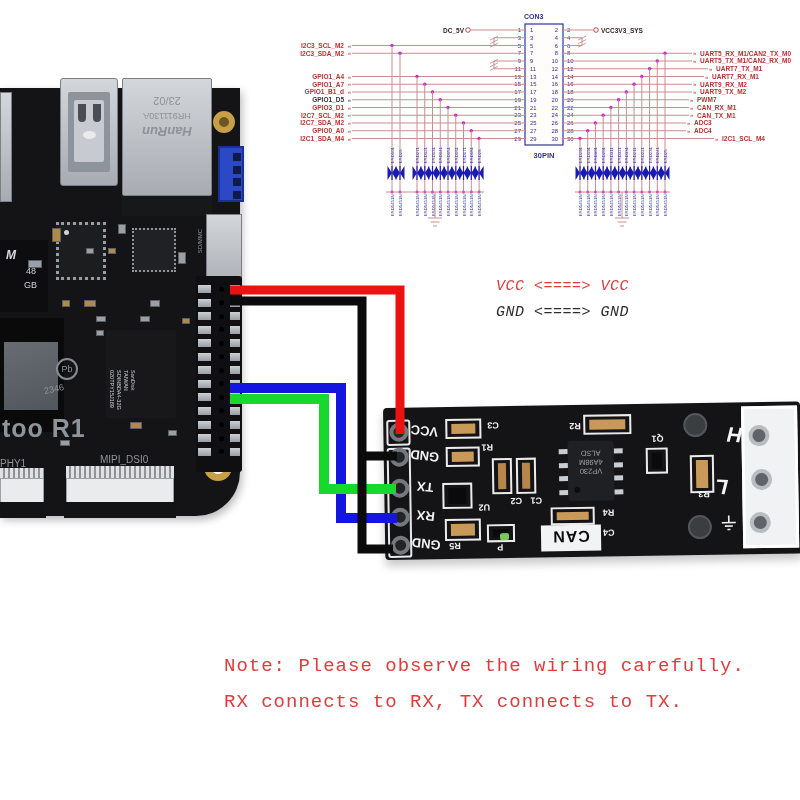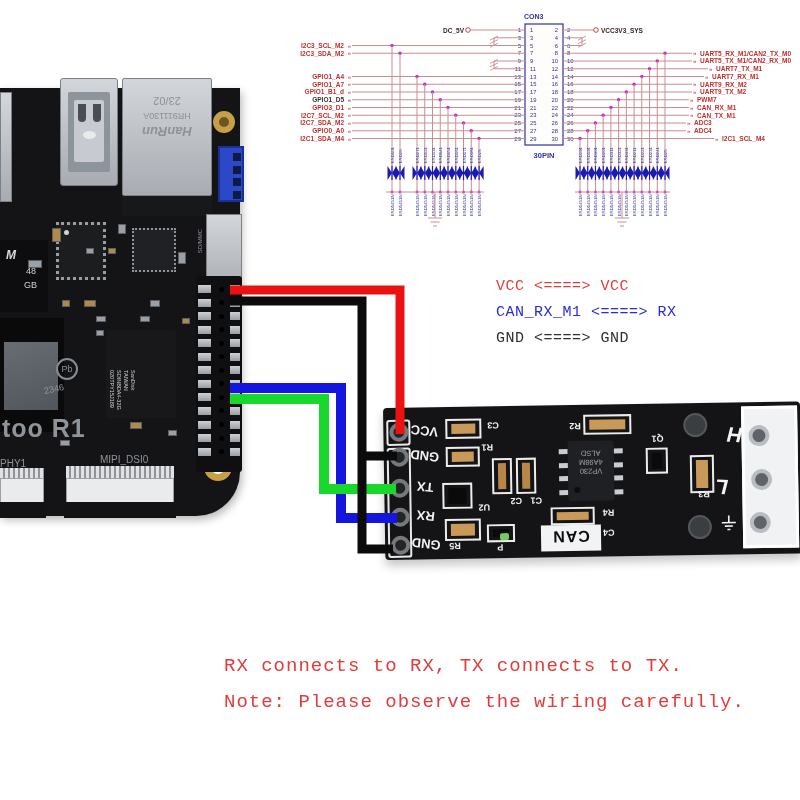--- a/index.html
+++ b/index.html
@@ -31,21 +31,21 @@
   .cbody{position:absolute;left:4px;top:3px;right:4px;bottom:3px;}
   .tan{background:#c9995a;}
   .cap{background:#b9864a;}
   .dark{background:#0a0a0b;}
   .lead{background:#c9ccd0;height:5px;width:9px;}
   .bhole{width:24px;height:24px;border-radius:50%;background:#3b3e41;border:2px solid #54575a;box-sizing:border-box;}
   .tpad{width:21px;height:21px;border-radius:50%;background:#60646a;border:4px solid #b9bcc0;box-sizing:border-box;}
   .hl{color:#f4f4f4;font-weight:bold;font-style:italic;font-size:21px;transform:rotate(184deg);}
   
   #map{position:absolute;left:496px;top:274px;font-family:"Liberation Mono",monospace;font-size:15px;letter-spacing:.5px;}
-  #map .map-row{height:26px;line-height:26px;white-space:pre;}
+  #map .map-row{height:26px;line-height:26px;white-space:pre;font-style:italic;}
   #note{position:absolute;left:224px;top:648px;font-family:"Liberation Mono",monospace;
         font-size:19px;line-height:36px;letter-spacing:1px;}
 </style>
 </head>
 <body>
 <div id="canvas">
 
 <div id="board">
   <div class="metal" style="left:0;top:4px;width:12px;height:110px;"></div>
 
@@ -657,22 +657,21 @@
 <svg id="wires" width="800" height="800">
       <polyline points="230,388 341,388 341,518 397,518" fill="none" stroke="#1515e0" stroke-width="10" stroke-linejoin="miter" stroke-linecap="butt"></polyline>
       <polyline points="230,399 324,399 324,489 396,489" fill="none" stroke="#17d82b" stroke-width="10" stroke-linejoin="miter" stroke-linecap="butt"></polyline>
       <polyline points="230,301 362,301 362,549 393,549" fill="none" stroke="#0b0b0b" stroke-width="9" stroke-linejoin="miter" stroke-linecap="butt"></polyline>
       <polyline points="362,456 397,456" fill="none" stroke="#0b0b0b" stroke-width="9" stroke-linejoin="miter" stroke-linecap="butt"></polyline>
       <polyline points="230,290 400,290 400,434" fill="none" stroke="#ec1212" stroke-width="9" stroke-linejoin="miter" stroke-linecap="butt"></polyline>
     </svg>
 
 <div id="map">
       <div class="map-row" style="color: rgb(226, 59, 59);"><span>VCC</span><span> &lt;====&gt; </span><span>VCC</span></div>
-      <div class="map-row" style="color: rgb(42, 42, 216);"><span>CAN_RX_M1</span><span> &lt;====&gt; </span><span>RX</span></div>
       <div class="map-row" style="color: rgb(46, 46, 46);"><span>GND</span><span> &lt;====&gt; </span><span>GND</span></div>
     </div>
 
 <div id="note" style="color: rgb(226, 59, 59);">
+  <div>Note: Please observe the wiring carefully.</div>
   <div>RX connects to RX, TX connects to TX.</div>
-  <div>Note: Please observe the wiring carefully.</div>
 </div>
 
 </div>
 
 </body></html>

